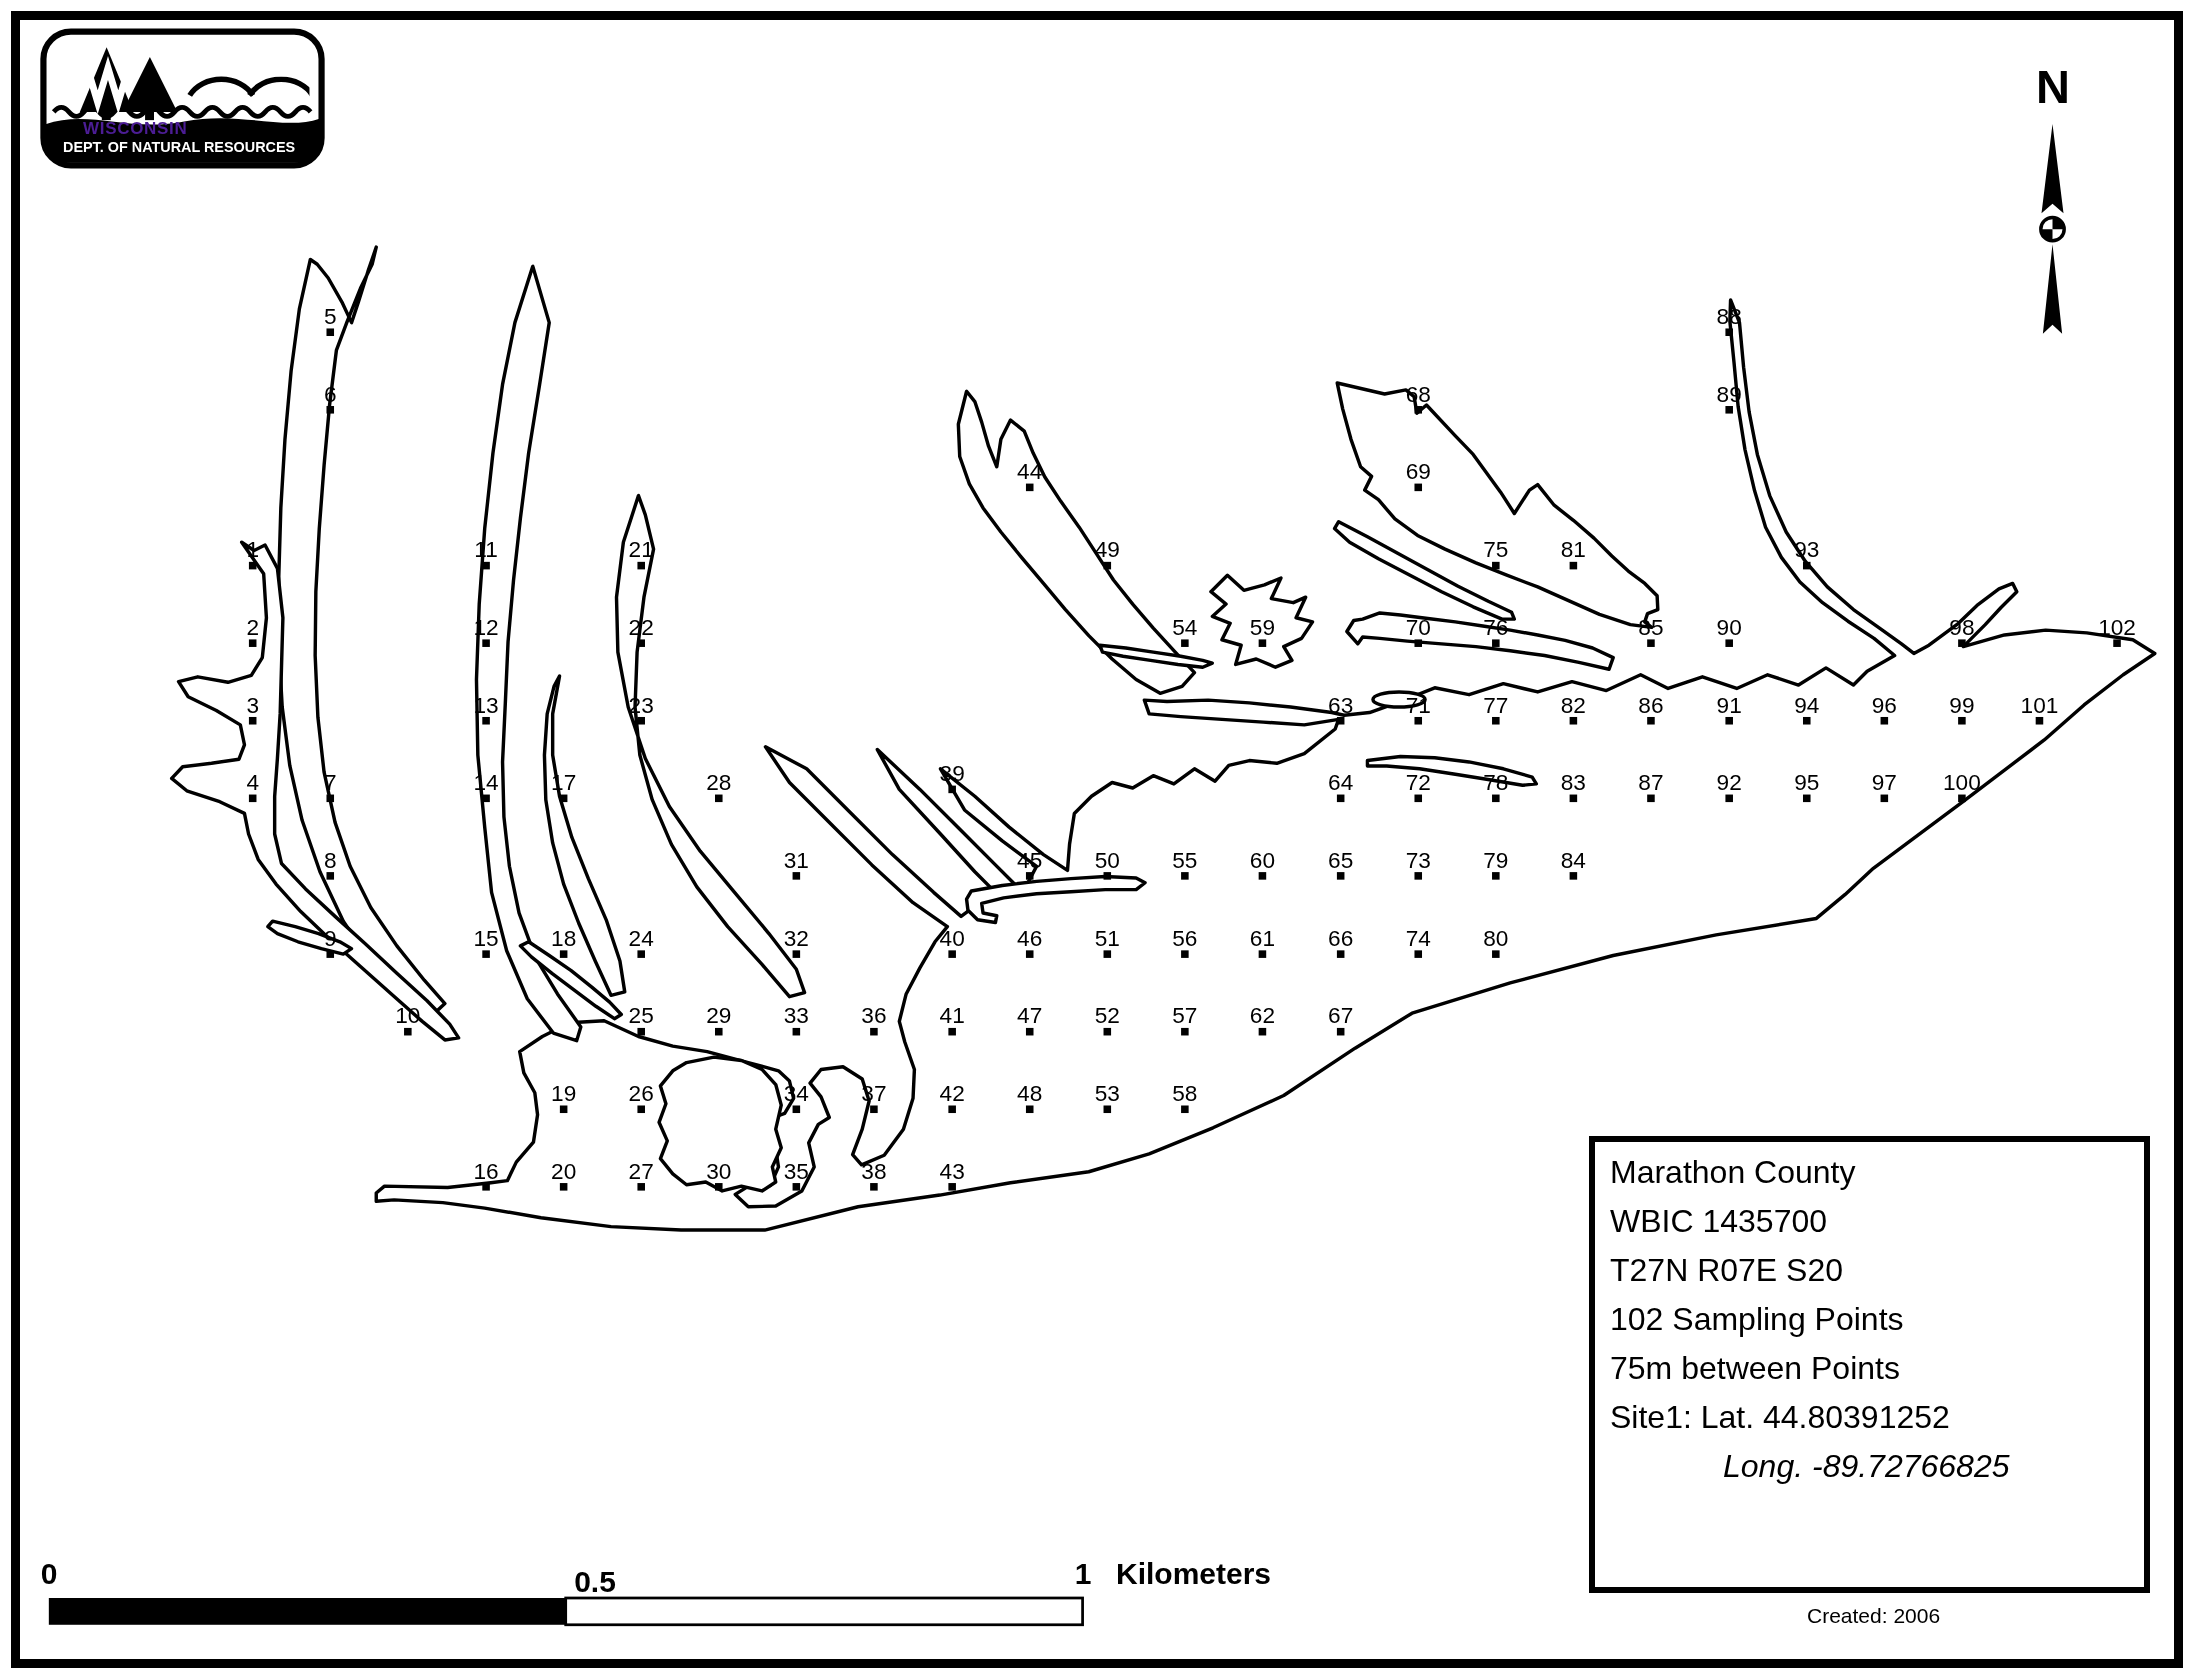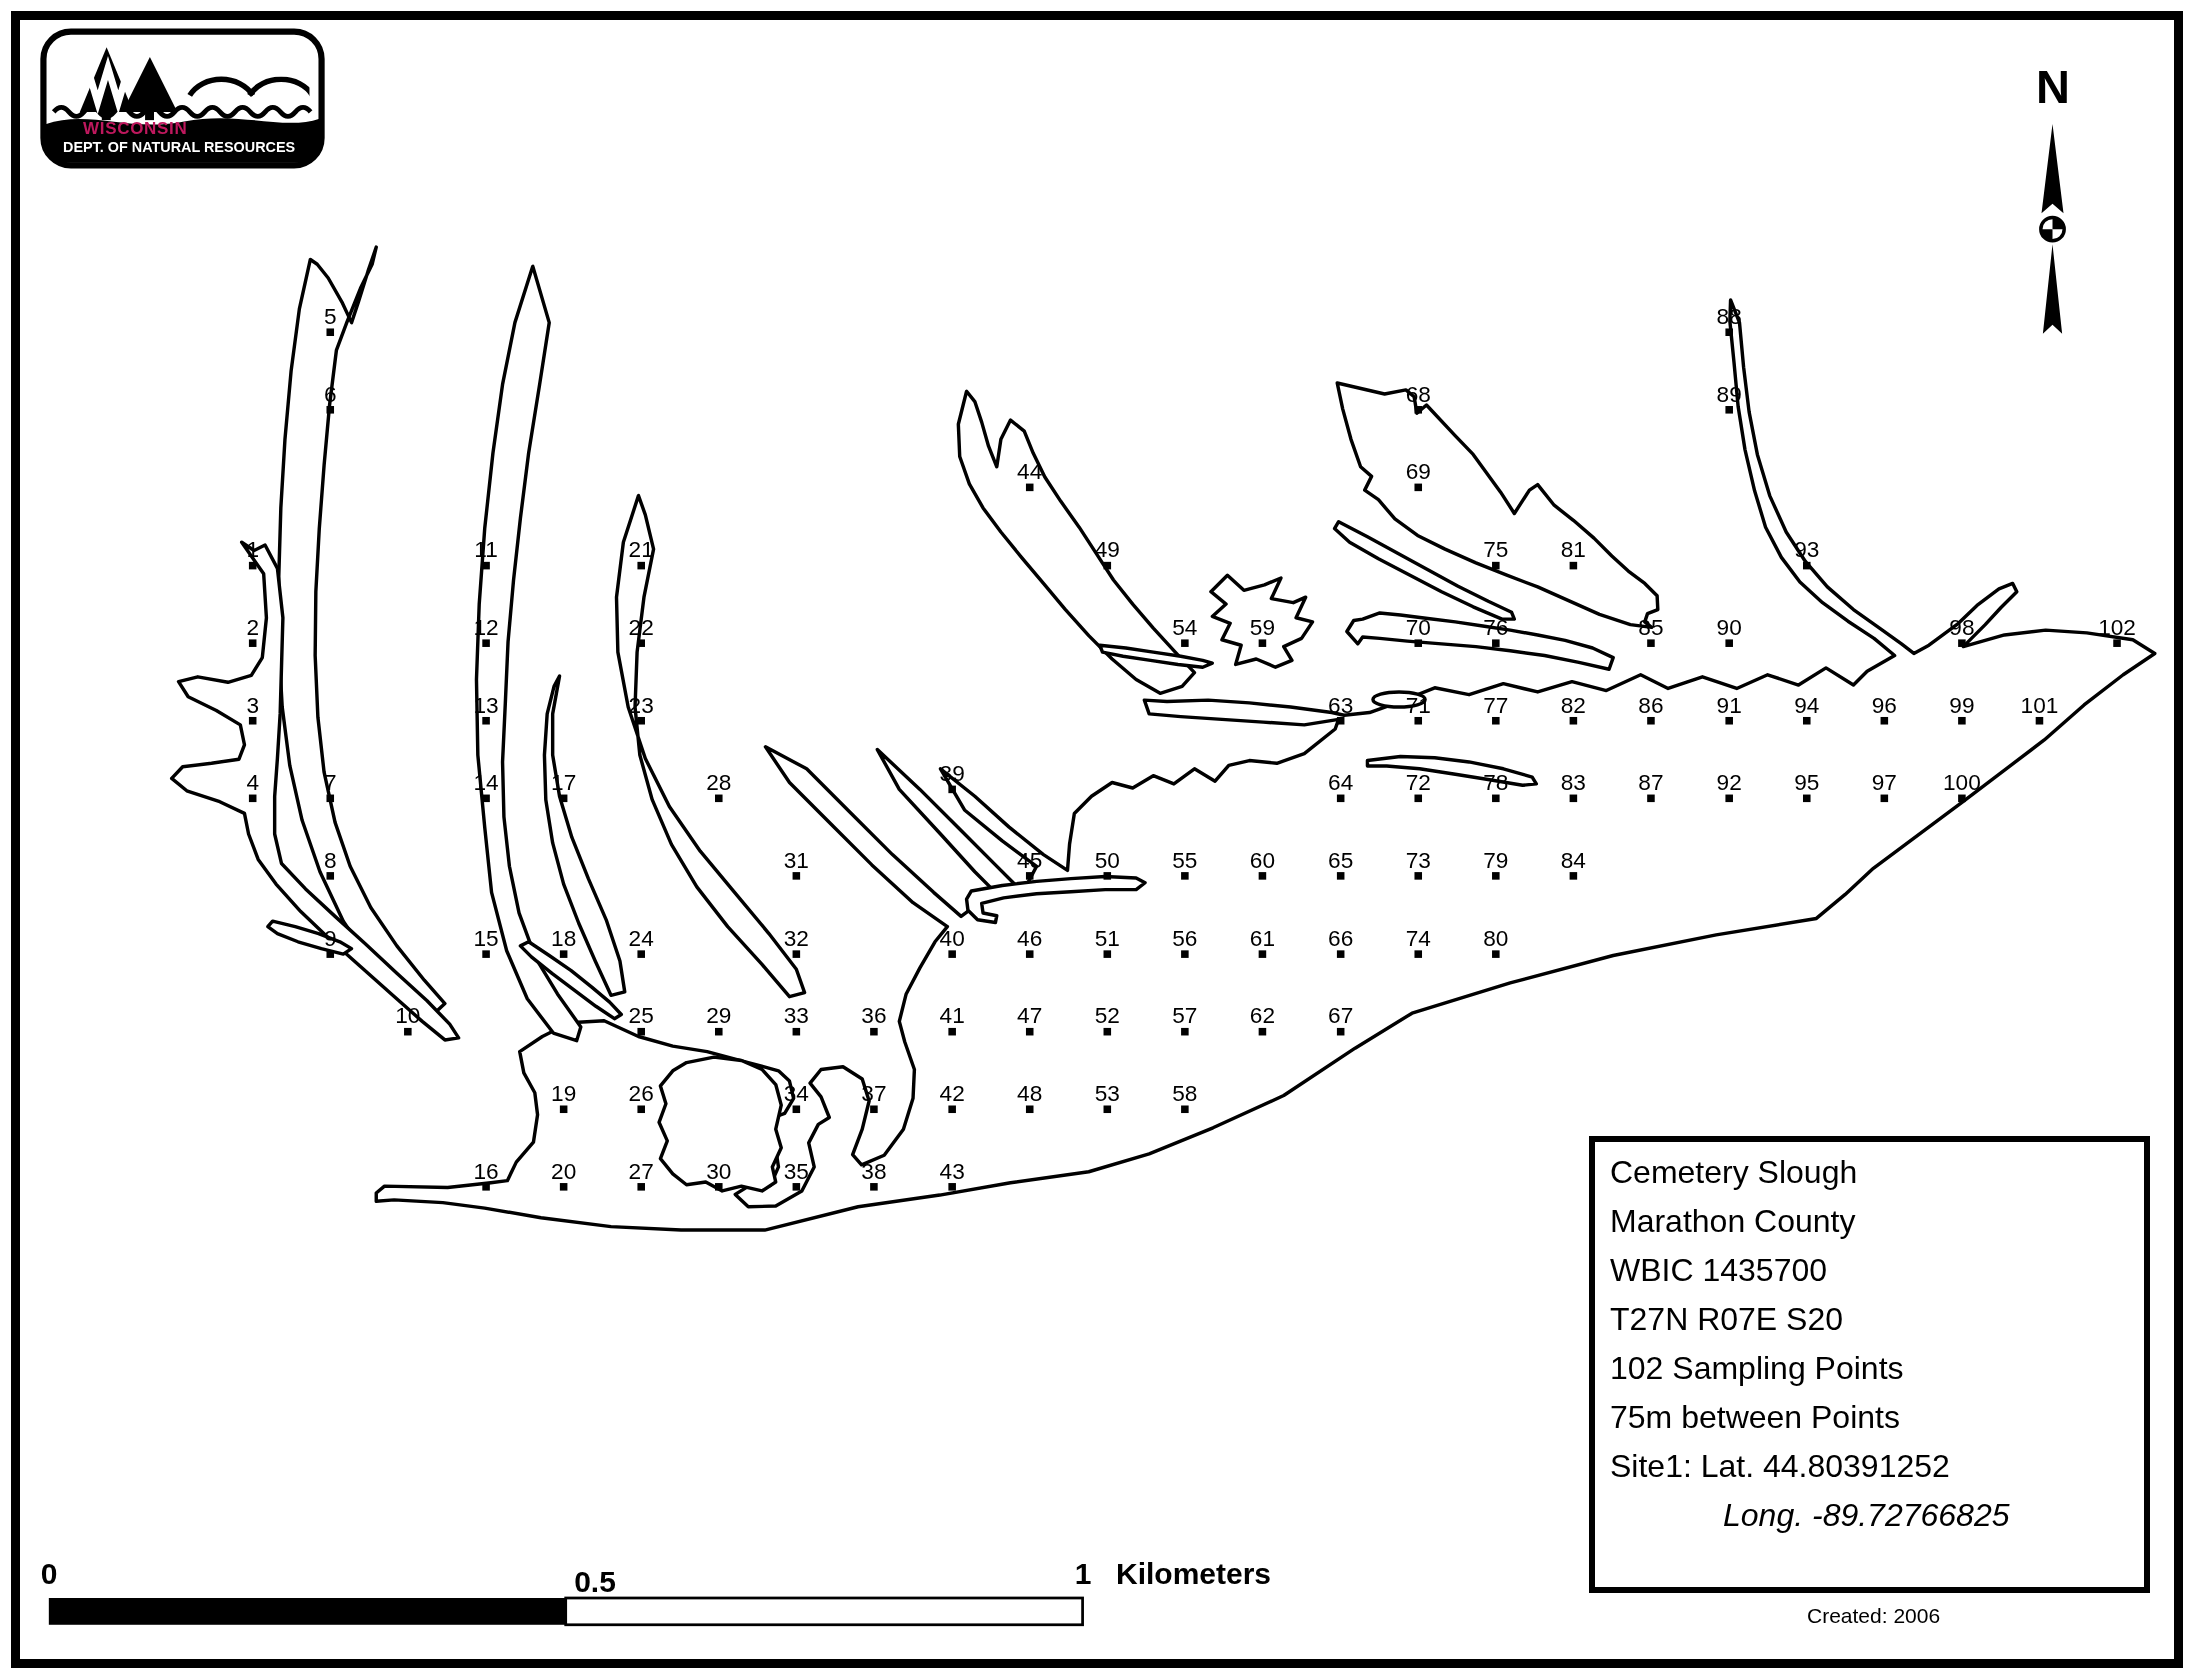--- a/index.html
+++ b/index.html
@@ -4,21 +4,21 @@
 <style>
   html,body{margin:0;padding:0;background:#ffffff;}
   body{width:2194px;height:1679px;position:relative;overflow:hidden;
        font-family:"Liberation Sans",sans-serif;color:#000;}
   .frame{position:absolute;left:11px;top:11px;width:2172px;height:1657px;
          border:9px solid #000;box-sizing:border-box;}
   #mapsvg{position:absolute;left:0;top:0;}
   
   .logo{position:absolute;left:40px;top:27.5px;width:285px;height:141px;}
   .logo-text1{position:absolute;left:43px;top:91px;font-size:17px;font-weight:bold;
-              color:#be185d;letter-spacing:0.7px;}
+              color:#4c1d95;letter-spacing:0.7px;}
   .logo-text2{position:absolute;left:23px;top:111px;font-size:14.4px;font-weight:bold;
               color:#fff;letter-spacing:0px;}
   
   .north-label{position:absolute;left:2053px;top:59px;transform:translateX(-50%);
                font-size:47px;font-weight:bold;}
   .north-arrow{position:absolute;left:2025px;top:117px;width:55px;height:227px;}
   
   .infobox{position:absolute;left:1589px;top:1136px;width:561px;height:457px;
            border:6.9px solid #000;box-sizing:border-box;background:#fff;
            padding:5.5px 0 0 15px;font-size:32px;line-height:49px;white-space:nowrap;}
@@ -496,21 +496,20 @@
 <div class="north-label">N</div>
 <svg class="north-arrow" width="55" height="227" viewBox="0 0 80 330">
   <path d="M40,10 L24,140 L40,126 L56,140 Z" fill="#000"></path>
   <circle cx="40" cy="163" r="17" fill="#fff" stroke="#000" stroke-width="5"></circle>
   <path d="M40,163 L40,146 A17,17 0 0,1 57,163 Z" fill="#000"></path>
   <path d="M40,163 L40,180 A17,17 0 0,1 23,163 Z" fill="#000"></path>
   <path d="M40,185 L26,315 L40,302 L54,315 Z" fill="#000"></path>
 </svg>
 
 <div class="infobox">
-  <div>Cemetery Slough</div>
   <div>Marathon County</div>
   <div>WBIC 1435700</div>
   <div>T27N R07E S20</div>
   <div>102 Sampling Points</div>
   <div>75m between Points</div>
   <div>Site1: Lat. 44.80391252</div>
   <div class="indent">Long. -89.72766825</div>
 </div>
 <div class="created">Created: 2006</div>
 

